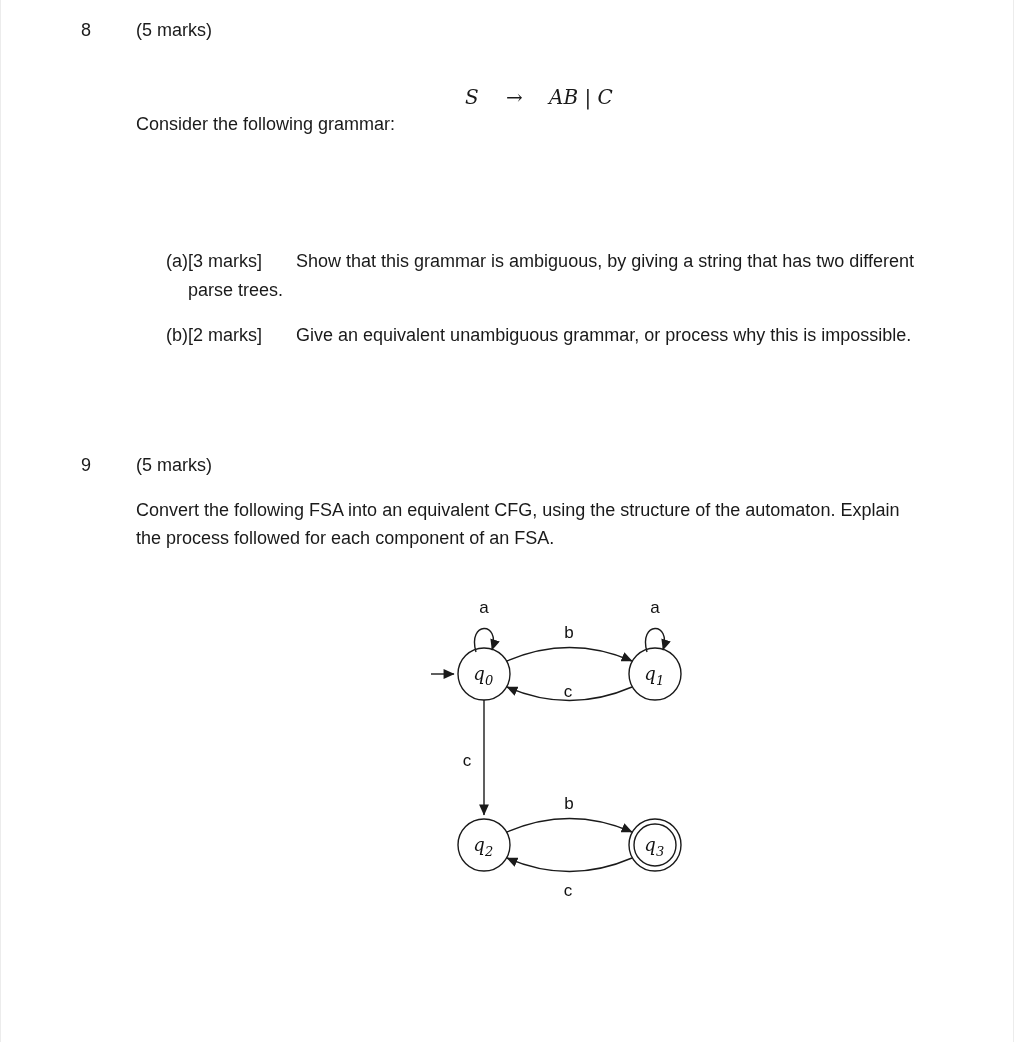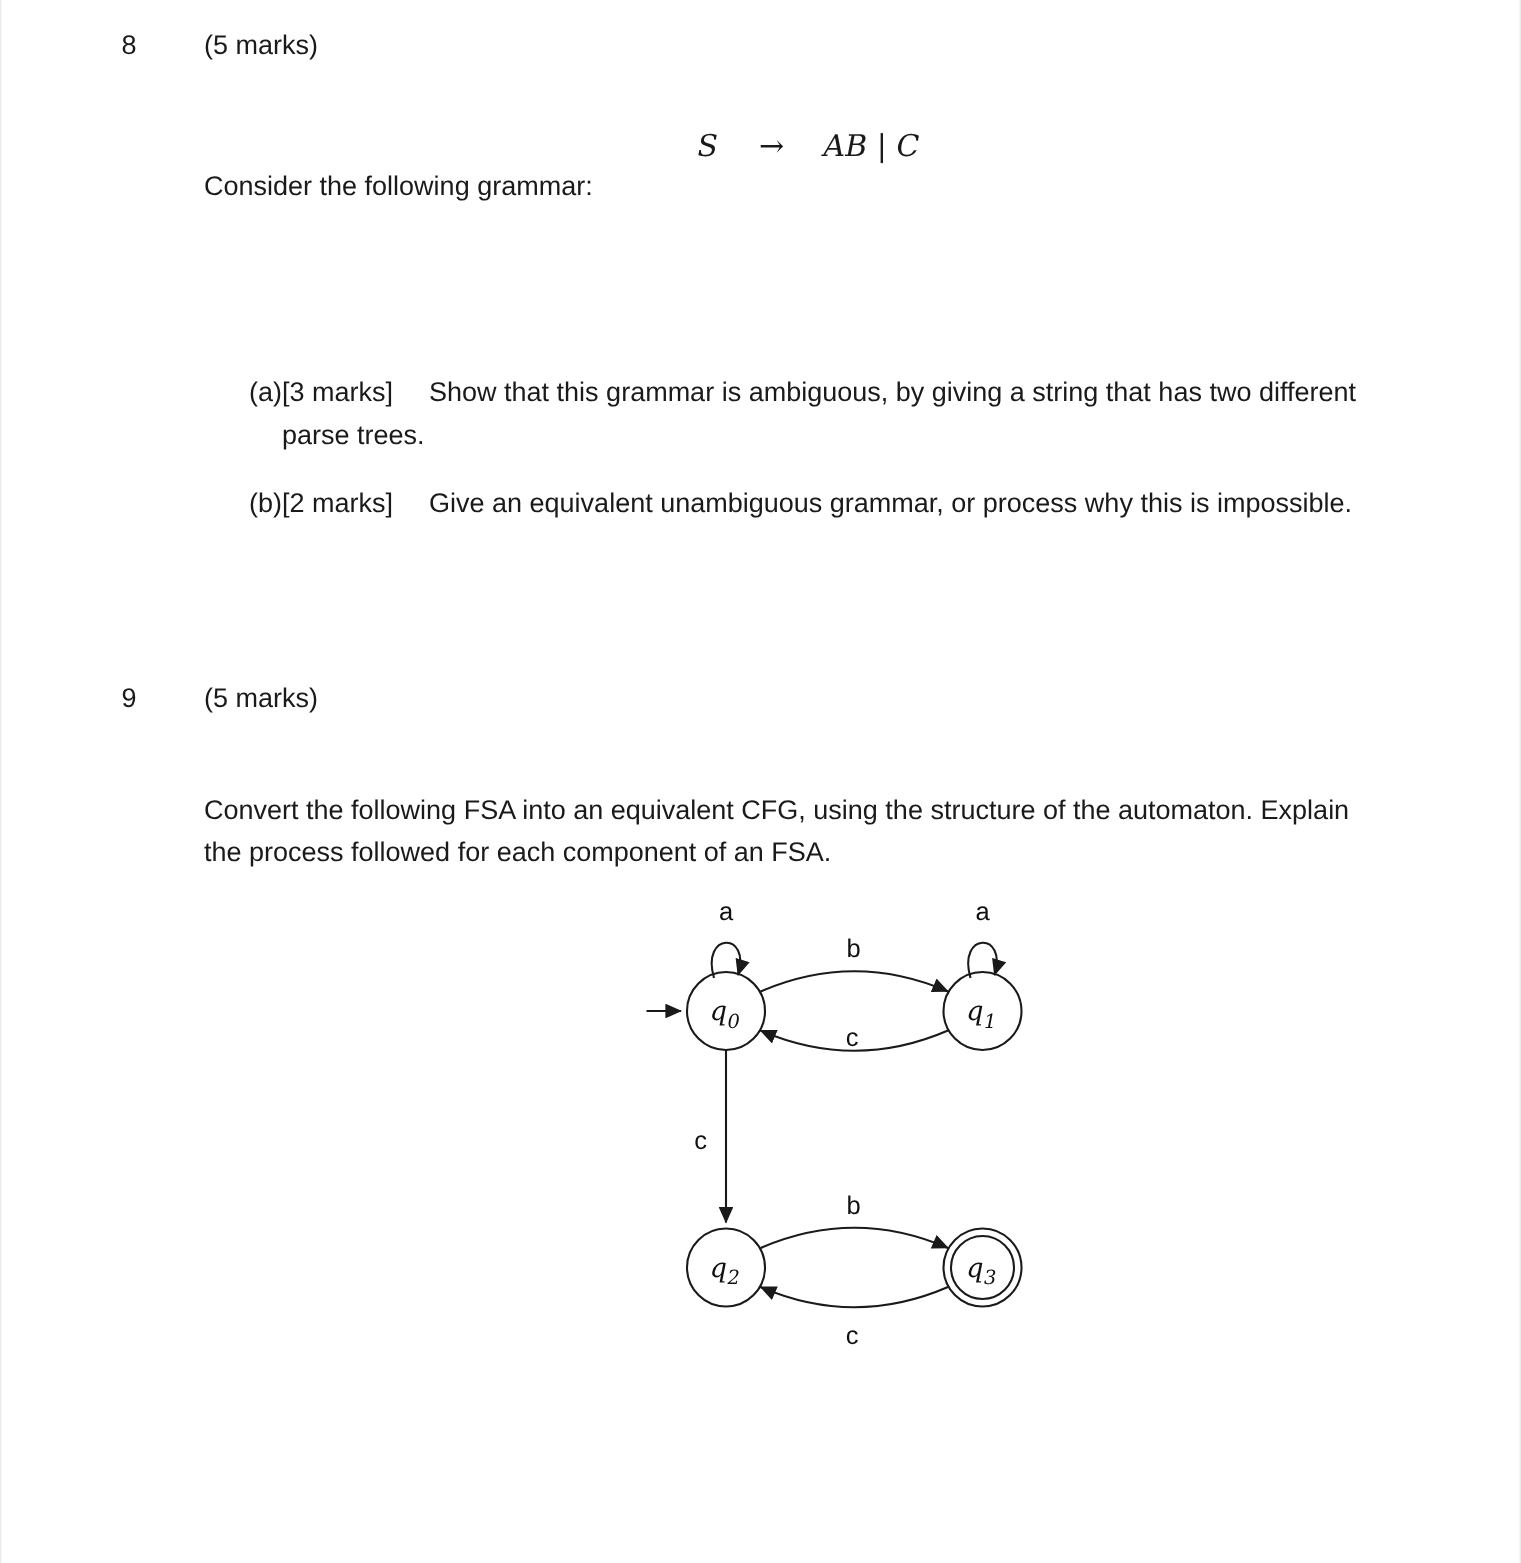--- a/index.html
+++ b/index.html
@@ -34,21 +34,21 @@
       line-height: 27px;
     }
     .g-row { white-space: nowrap; height: 27px; }
     .g-lhs { display: inline-block; width: 41px; }
     .g-arrow { display: inline-block; width: 43px; }
 
     
     .part { width: 800px; line-height: 29px; }
     .part-label { position: absolute; left: 0; top: 0; }
     .part-body { margin-left: 22px; width: 740px; }
-    .part-marks { margin-right: 24px; }
+    .part-marks { margin-right: 34px; }
 
     
     .q9-text { width: 780px; line-height: 28px; }
 
     
     .edge { fill: none; stroke: #1a1a1a; stroke-width: 1.4; }
     .state { fill: #ffffff; stroke: #1a1a1a; stroke-width: 1.4; }
     .edge-label {
       font-family: "Liberation Sans", sans-serif;
       font-size: 17px;
@@ -98,21 +98,21 @@
     <div class="part-body">
       <span class="part-marks">[2 marks]</span><span class="part-text">Give an equivalent unambiguous grammar, or process why this is impossible.</span>
     </div>
   </div>
 
   <div class="abs q-header" style="left:80px; top:455px;">
     <span class="q-num">9</span>
     <span class="q-marks">(5 marks)</span>
   </div>
 
-  <div class="abs q9-text" style="left:135px; top:526px;">Convert the following FSA into an equivalent CFG, using the structure of the automaton. Explain the process followed for each component of an FSA.</div>
+  <div class="abs q9-text" style="left:135px; top:496px;">Convert the following FSA into an equivalent CFG, using the structure of the automaton. Explain the process followed for each component of an FSA.</div>
 
   <svg class="abs" style="left:420px; top:590px;" width="300" height="330" viewBox="0 0 300 330" xmlns="http://www.w3.org/2000/svg">
     <defs>
       <marker id="arrow" viewBox="0 0 10 8" refX="8.5" refY="4" markerWidth="9" markerHeight="7" orient="auto">
         <path d="M0,0 L9,4 L0,8 z" fill="#1a1a1a"></path>
       </marker>
     </defs>
 
     <circle class="state" cx="63" cy="84" r="26"></circle>
     <circle class="state" cx="234" cy="84" r="26"></circle>

